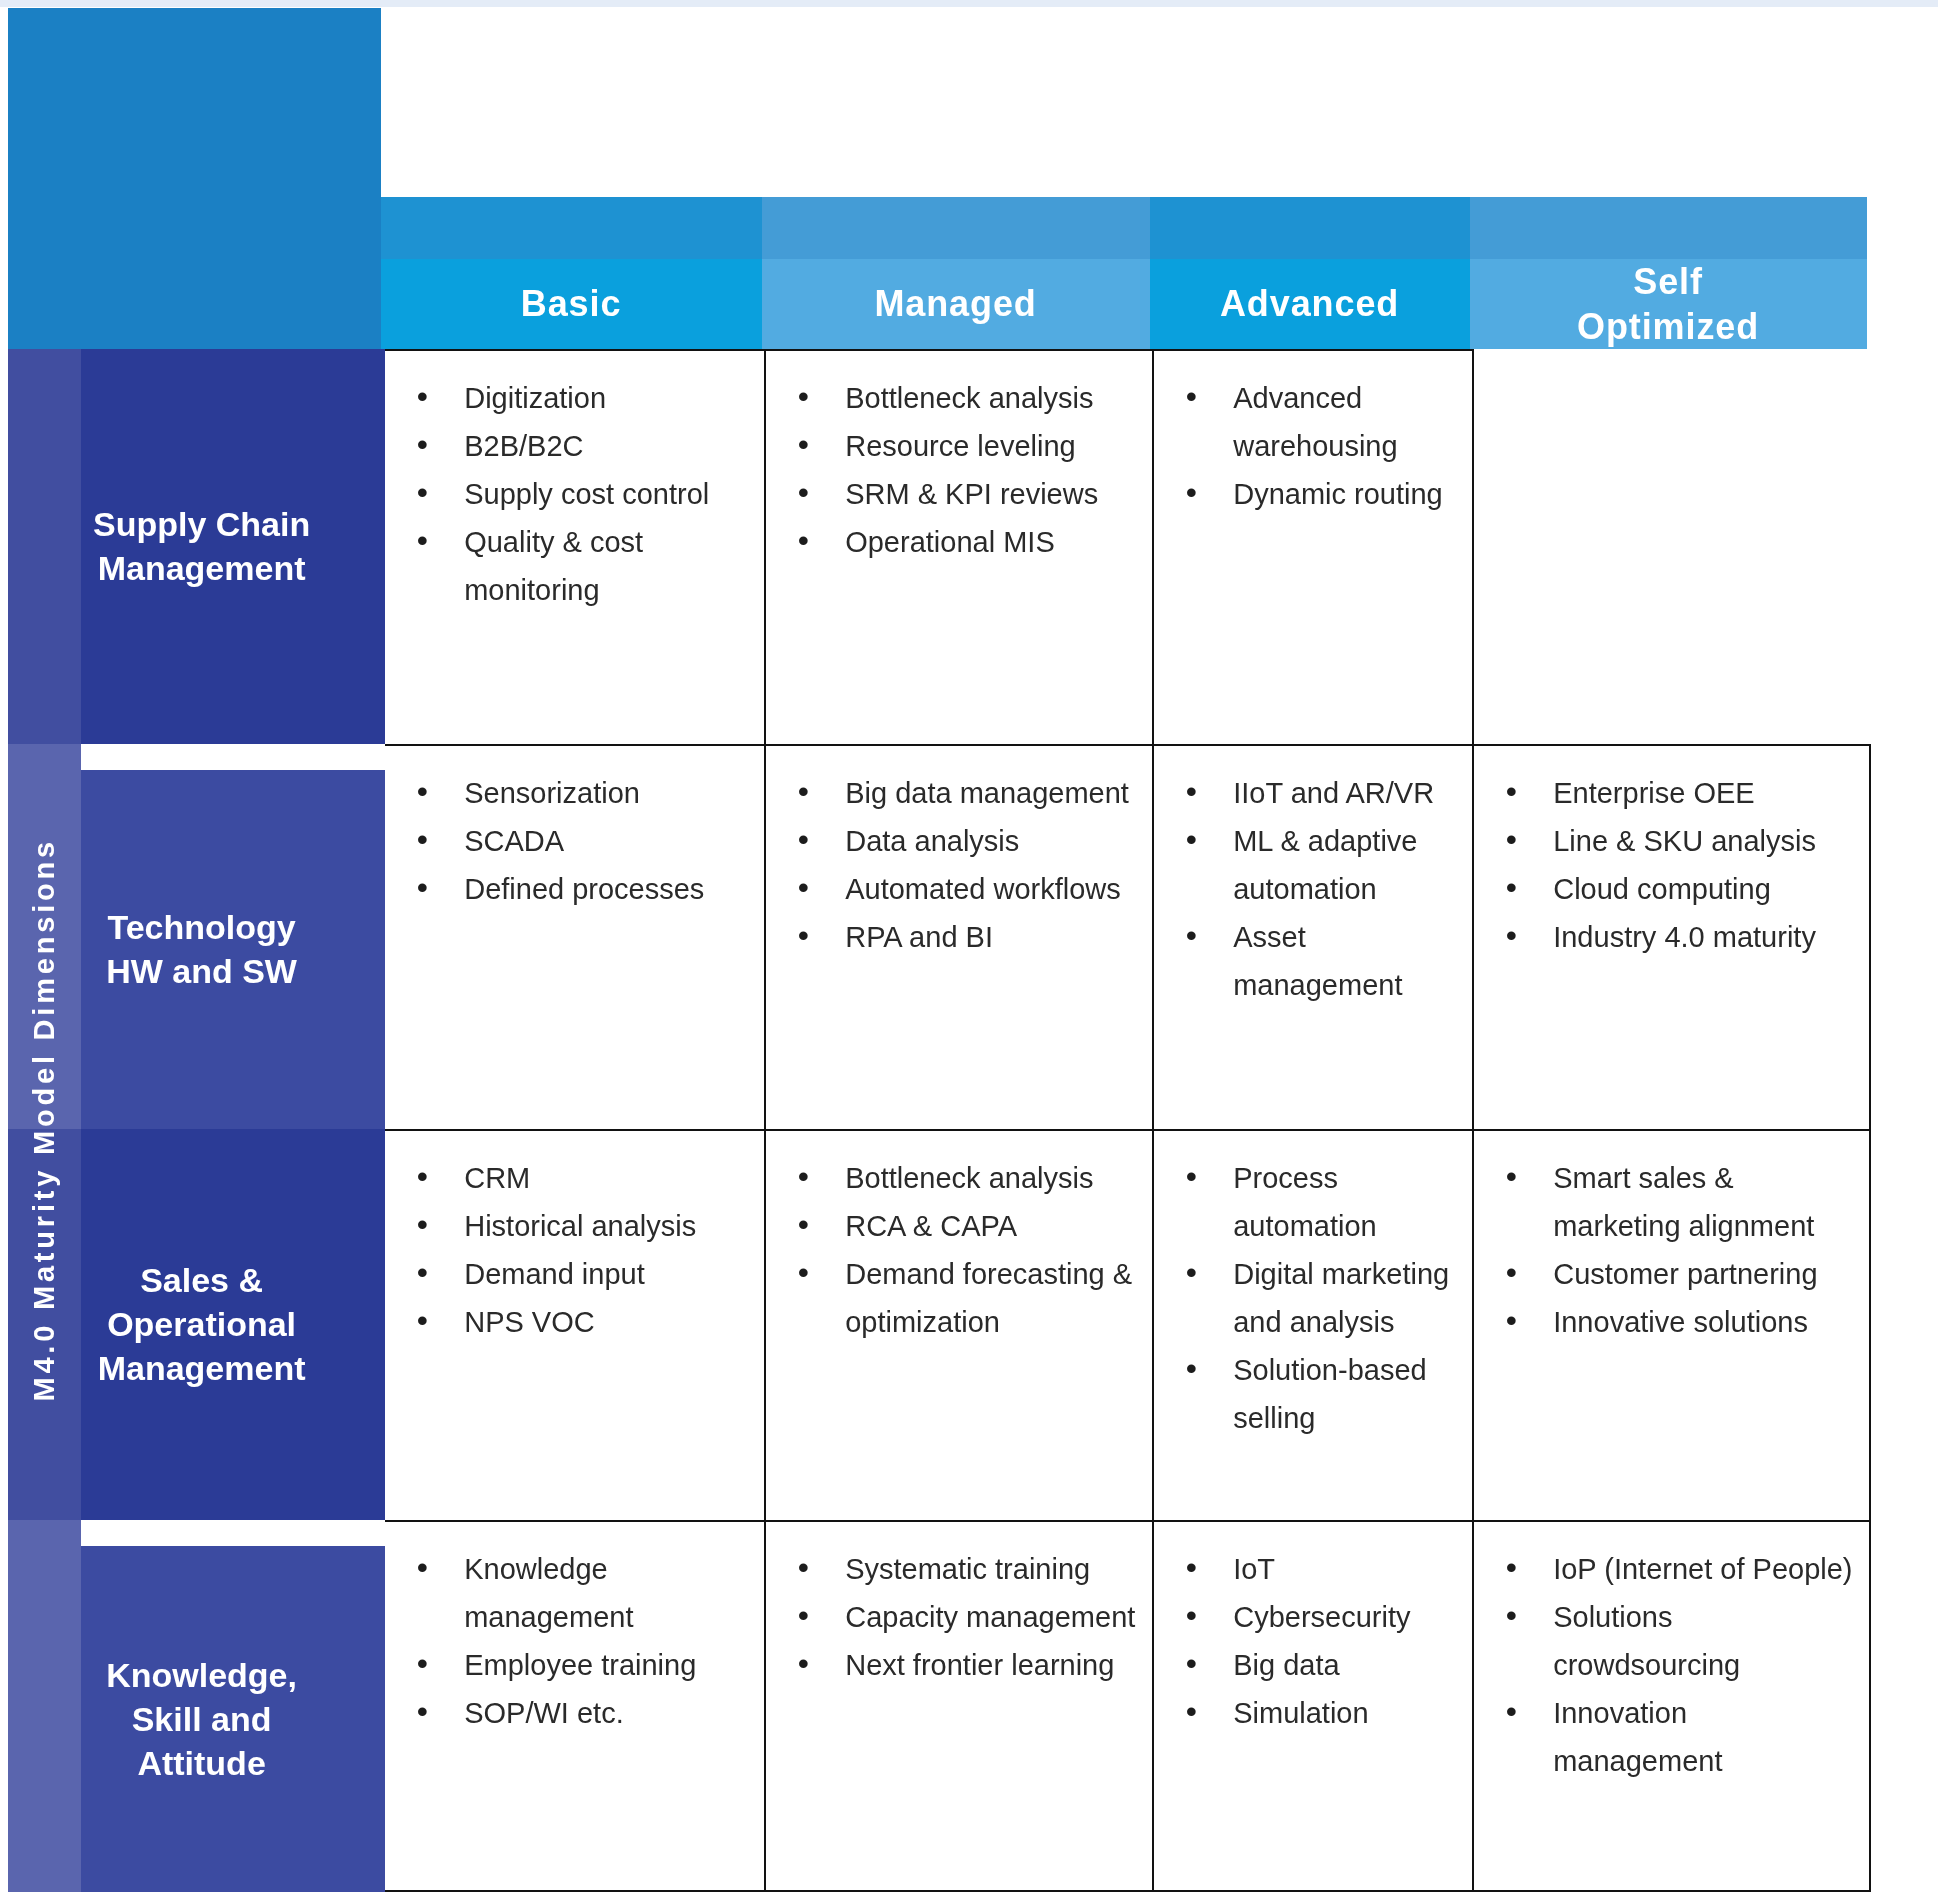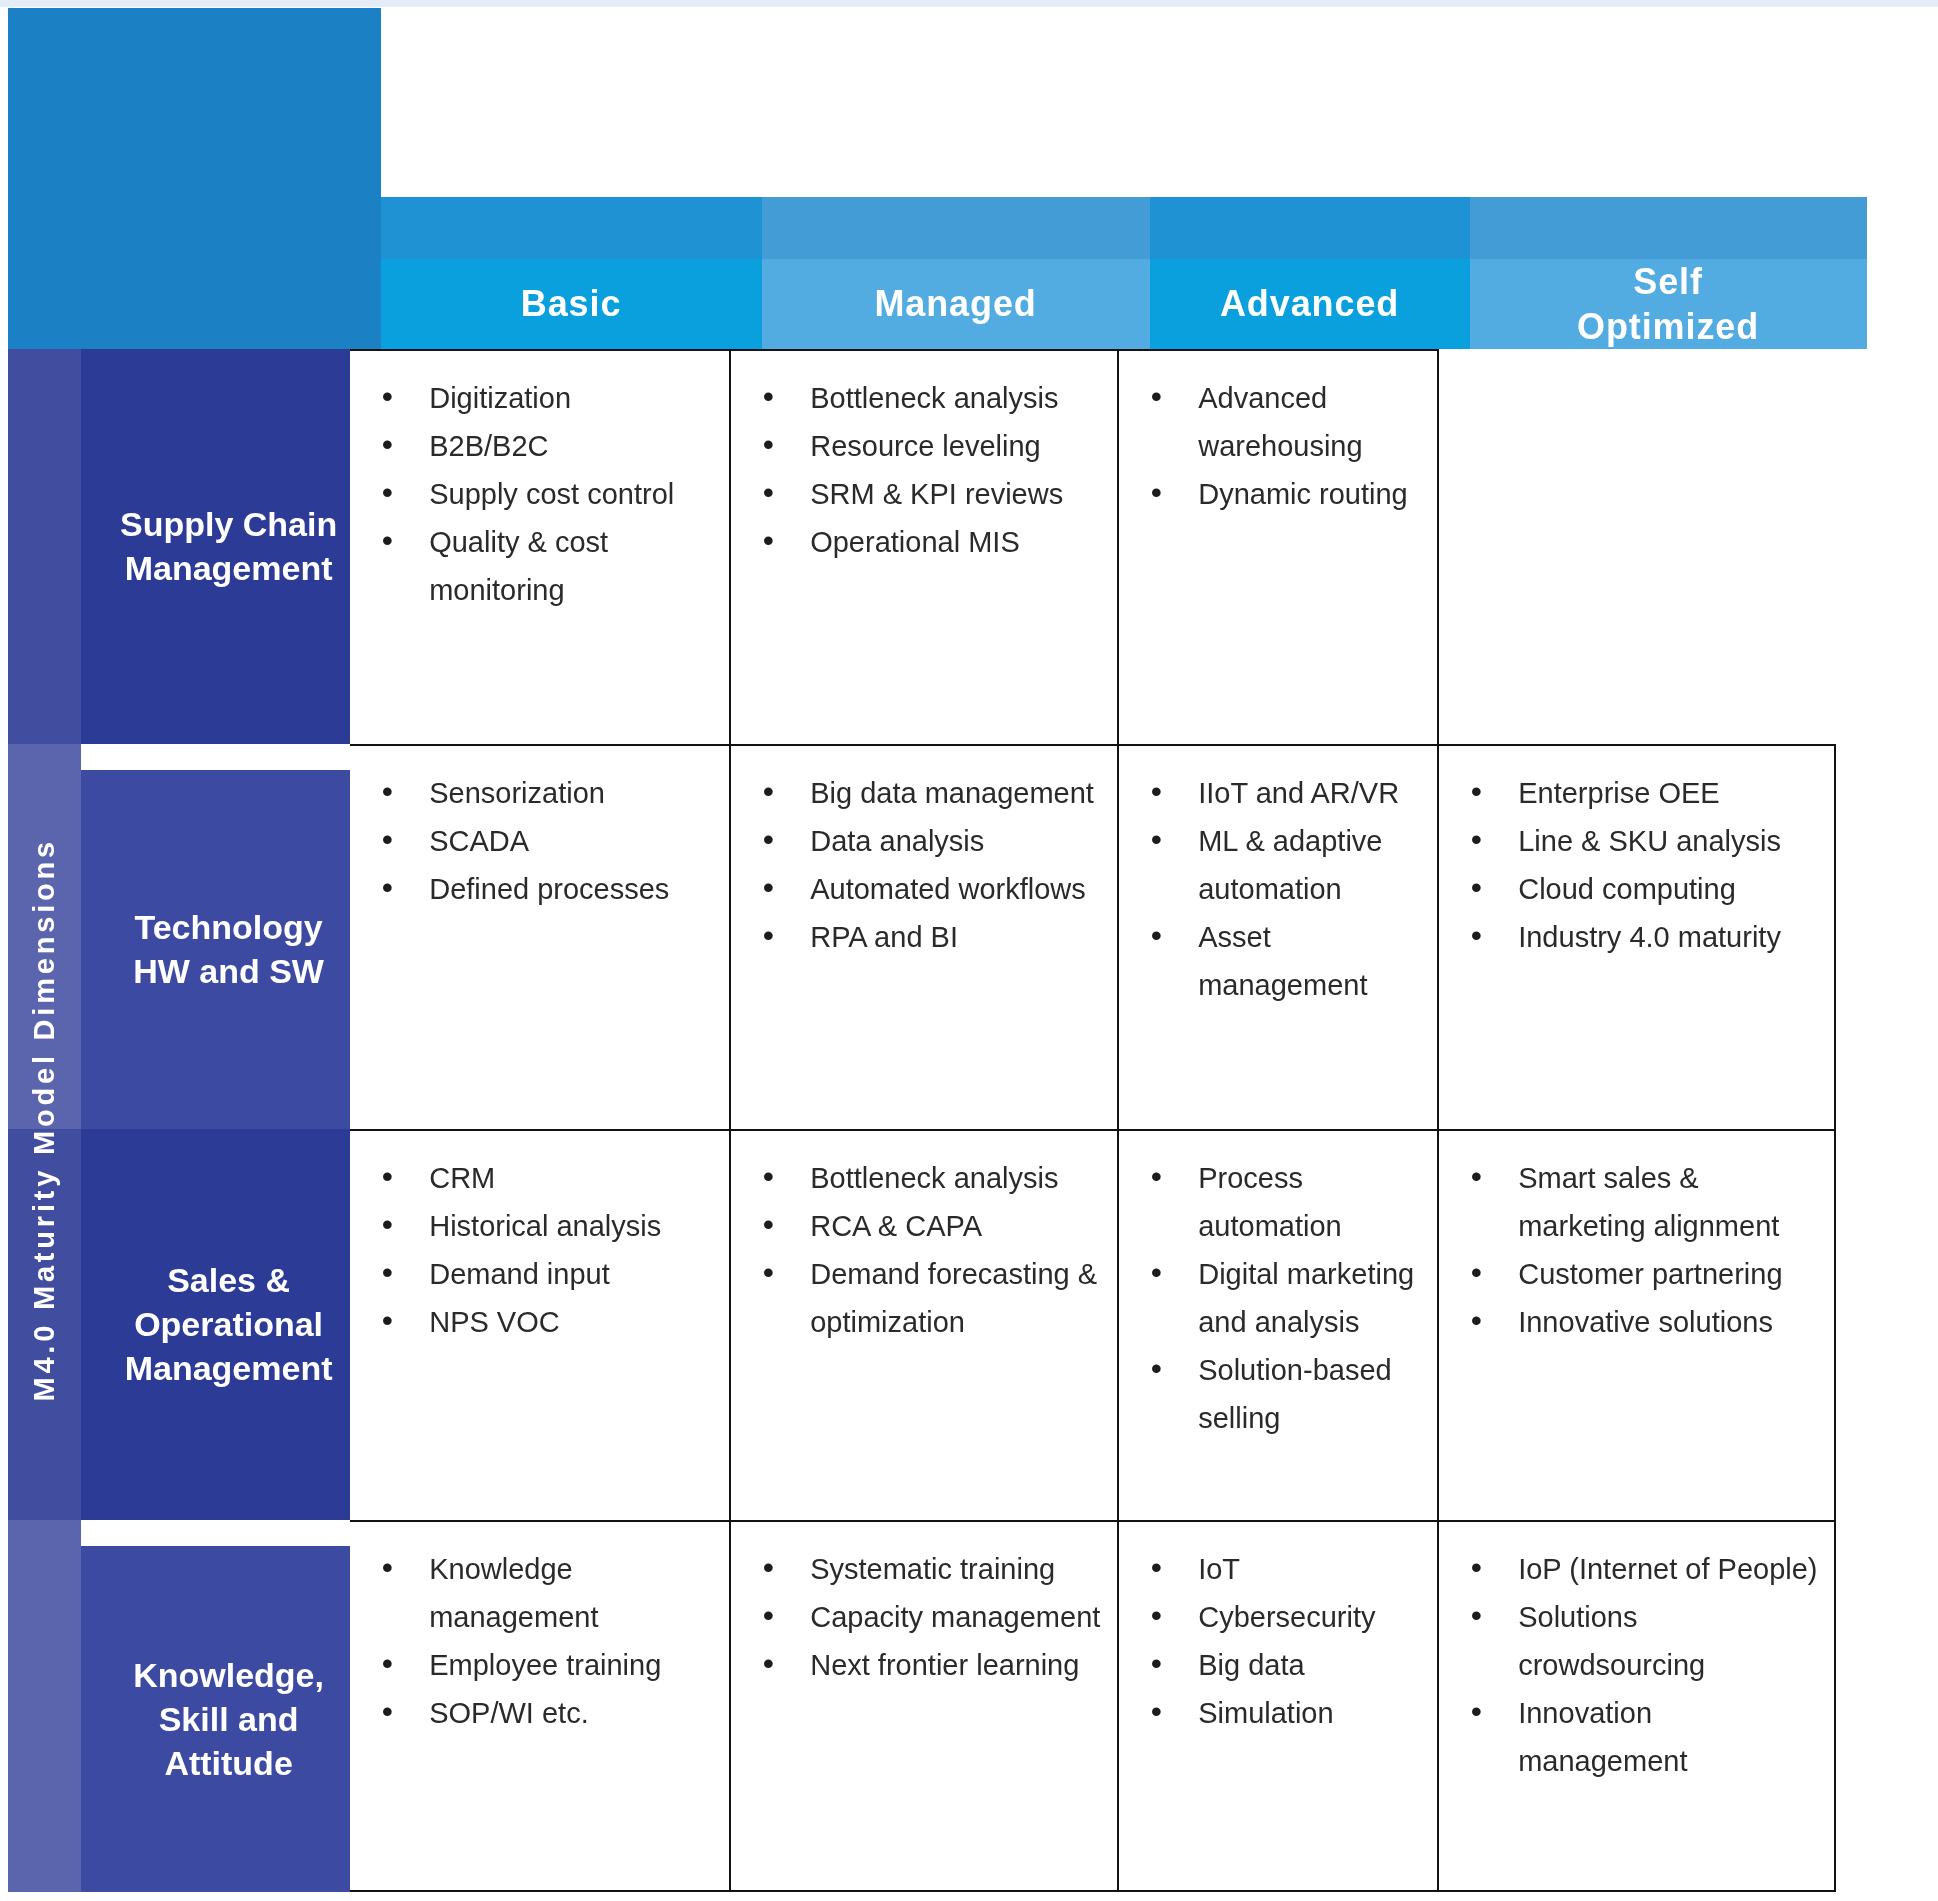--- a/index.html
+++ b/index.html
@@ -54,22 +54,22 @@
   .body-rows{display:flex;flex-direction:column;}
   .trow{display:flex;}
   .trow.r0{height:395px;}
   .trow.r1{height:385px;}
   .trow.r2{height:391px;}
   .trow.r3{height:372px;}
   .strip-seg{width:73px;flex:none;}
   .trow.dark .strip-seg{background:var(--strip-dark);}
   .trow.light .strip-seg{background:var(--strip-light);}
   .rowhead{
-    width:269px;flex:none;
-    display:flex;align-items:center;justify-content:flex-end;
+    width:304px;flex:none;
+    display:flex;align-items:center;justify-content:flex-start;
   }
   .trow.dark .rowhead{background:var(--row-dark);}
   .trow.light .rowhead{background:var(--row-light);margin-top:26px;}
   .rowhead-label{
     color:#fff;font-weight:bold;font-size:34px;line-height:44px;
     text-align:center;max-width:242px;
   }
   .cell{
     flex:none;background:#fff;box-sizing:border-box;
     border-top:2.8px solid var(--grid-line);

